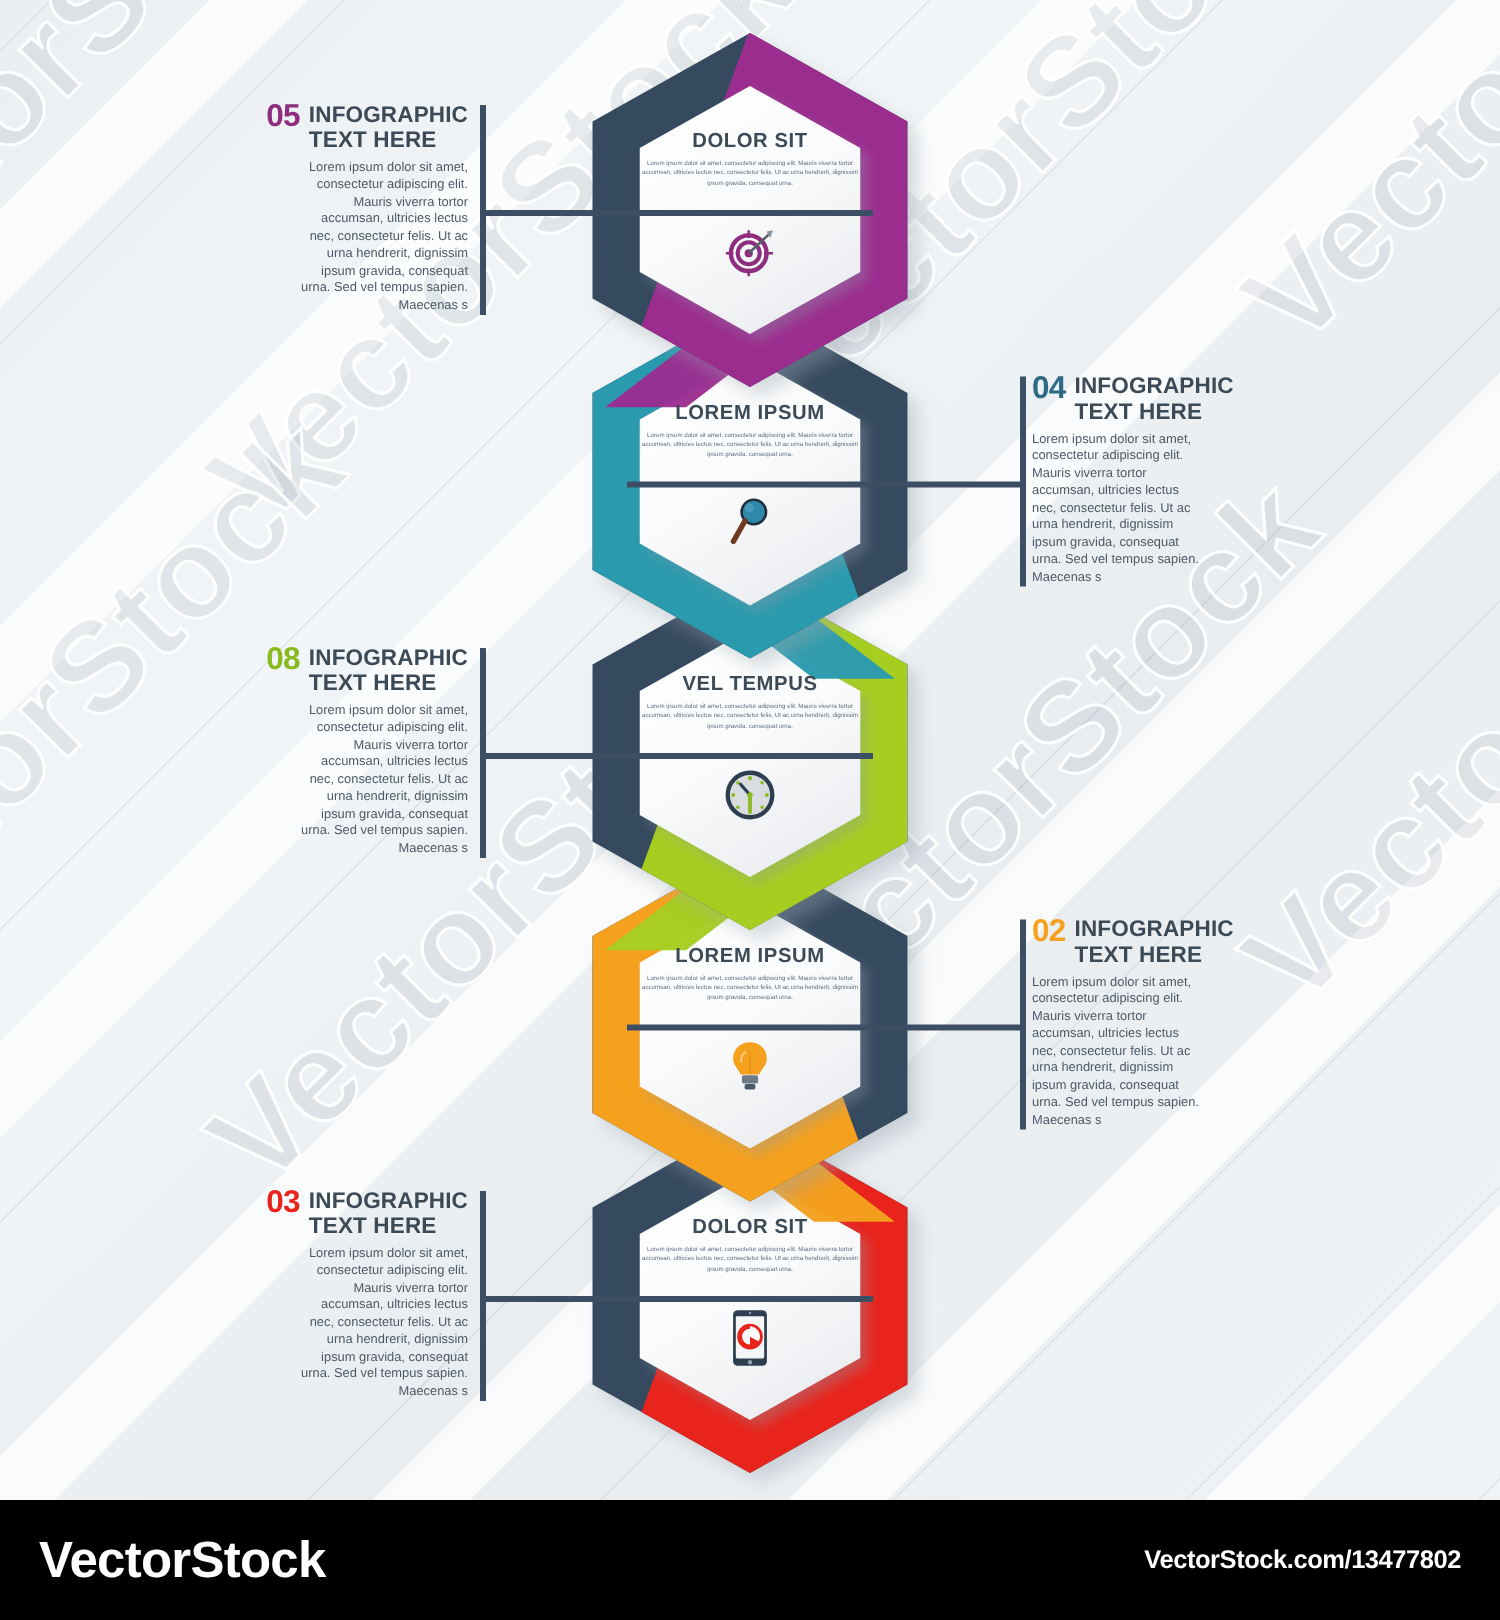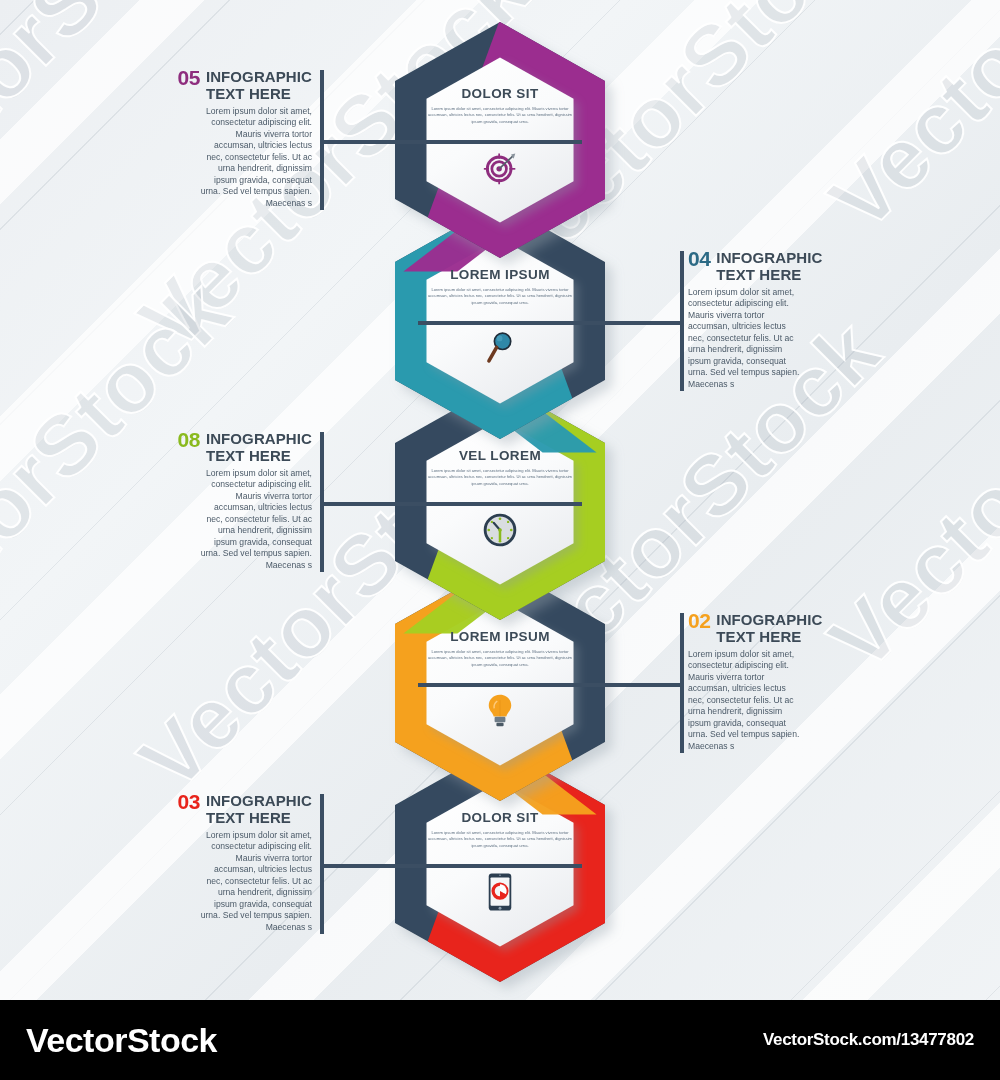--- a/index.html
+++ b/index.html
@@ -286,21 +286,21 @@
         </div>
         <div class="hex-title" style="top: 267px;">LOREM IPSUM</div>
         <div class="hex-sub" style="top: 287px; left: 422px; width: 156px; right: auto;">Lorem ipsum dolor sit amet, consectetur adipiscing elit. Mauris viverra tortor accumsan, ultricies lectus nec, consectetur felis. Ut ac urna hendrerit, dignissim ipsum gravida, consequat urna.</div>
         <div class="hex-icon" style="top: 327px; height: 44px;">
           <svg width="30" height="34" viewBox="0 0 34 40">
         <circle cx="20" cy="11" r="9.6" fill="#2f88a8" stroke="#1f2d3a" stroke-width="2"></circle>
         <circle cx="16.5" cy="7.5" r="3.4" fill="#4ea4c0" opacity="0.7"></circle>
         <line x1="13" y1="18" x2="4" y2="34" stroke="#6e3a20" stroke-width="4.2" stroke-linecap="round"></line>
       </svg>
         </div>
-        <div class="hex-title" style="top: 448px;">VEL LOREM</div>
+        <div class="hex-title" style="top: 448px;">VEL TEMPUS</div>
         <div class="hex-sub" style="top: 468px; left: 422px; width: 156px; right: auto;">Lorem ipsum dolor sit amet, consectetur adipiscing elit. Mauris viverra tortor accumsan, ultricies lectus nec, consectetur felis. Ut ac urna hendrerit, dignissim ipsum gravida, consequat urna.</div>
         <div class="hex-icon" style="top: 508px; height: 44px;">
           <svg width="36" height="36" viewBox="0 0 40 40">
         <circle cx="20" cy="20" r="16.5" fill="#d9dde0" stroke="#2c3e50" stroke-width="3.2"></circle>
         <circle cx="20" cy="7.5" r="1.5" fill="#8aba1e"></circle>
         <circle cx="20" cy="32.5" r="1.5" fill="#8aba1e"></circle>
         <circle cx="7.5" cy="20" r="1.5" fill="#8aba1e"></circle>
         <circle cx="32.5" cy="20" r="1.5" fill="#8aba1e"></circle>
         <circle cx="29" cy="11" r="1.3" fill="#8aba1e"></circle>
         <circle cx="11" cy="29" r="1.3" fill="#8aba1e"></circle>

